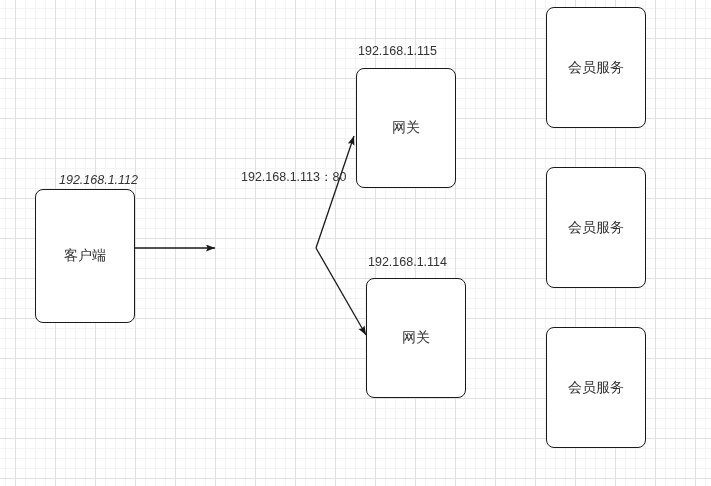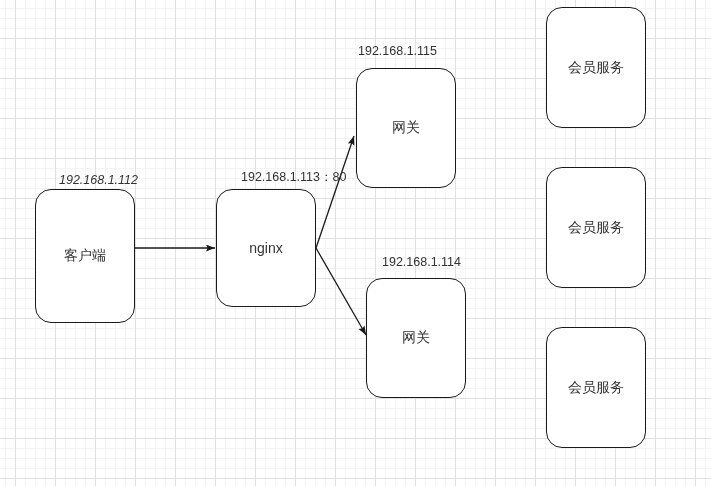--- a/index.html
+++ b/index.html
@@ -28,21 +28,21 @@
     width: 711px;
     height: 486px;
     pointer-events: none;
   }
   .edges line { pointer-events: stroke; }
   .node {
     position: absolute;
     box-sizing: border-box;
     background: #ffffff;
     border: 1px solid #1a1a1a;
-    border-radius: 16px;
+    border-radius: 8px;
     display: flex;
     align-items: center;
     justify-content: center;
     font-size: 14px;
     color: #333333;
     cursor: default;
   }
   .node-label {
     white-space: nowrap;
     text-align: center;
@@ -68,29 +68,26 @@
       </marker>
     </defs>
     <line x1="135" y1="248" x2="215" y2="248" stroke="#1a1a1a" stroke-width="1.3" marker-end="url(#arrow)"></line>
     <line x1="316" y1="248" x2="354" y2="136" stroke="#1a1a1a" stroke-width="1.3" marker-end="url(#arrow)"></line>
     <line x1="316" y1="248" x2="366" y2="335" stroke="#1a1a1a" stroke-width="1.3" marker-end="url(#arrow)"></line>
   </svg>
 
   <div class="ip-label" style="left:59px; top:173px;font-style:italic;">192.168.1.112</div>
   <div class="ip-label" style="left:217px; top:170px;padding-left:24px;">192.168.1.113：80</div>
   <div class="ip-label" style="left:358px; top:44px;">192.168.1.115</div>
-  <div class="ip-label" style="left:382px; top:255px;">192.168.1.114</div>
+  <div class="ip-label" style="left:368px; top:255px;">192.168.1.114</div>
 
   <div class="node" style="left:35px; top:189px; width:100px; height:134px;">
     <span class="node-label">客户端</span>
   </div>
 
-  <div class="node" style="left:216px; top:189px; width:100px; height:118px;">
-    <span class="node-label">nginx</span>
-  </div>
 
   <div class="node" style="left:356px; top:68px; width:100px; height:120px;">
     <span class="node-label">网关</span>
   </div>
 
   <div class="node" style="left:366px; top:278px; width:100px; height:120px;">
     <span class="node-label">网关</span>
   </div>
 
   <div class="node" style="left:546px; top:7px; width:100px; height:121px;">

